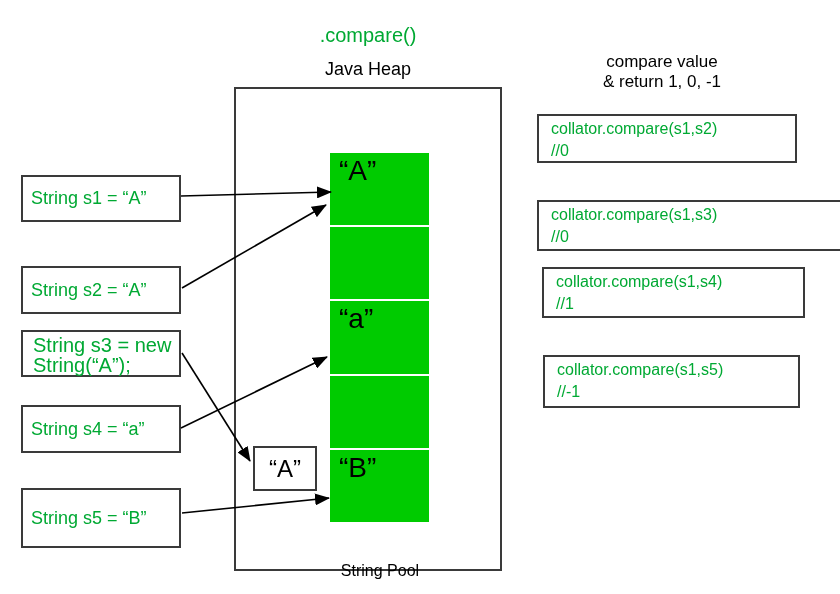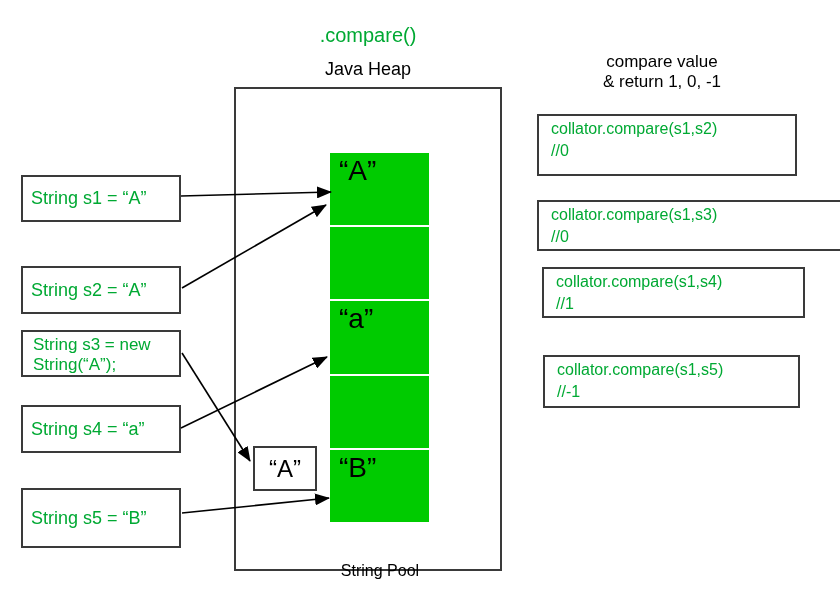--- a/index.html
+++ b/index.html
@@ -75,35 +75,35 @@
     border: 2px solid #3a3a3a;
     box-sizing: border-box;
     background: #ffffff;
     color: #00a933;
     font-size: 18px;
     display: flex; align-items: center;
     padding-left: 8px;
   }
   .var1 { top: 175px; height: 47px; }
   .var2 { top: 259px; height: 48px; margin-top: 7px; }
-  .var3 { top: 330px; height: 47px; font-size: 17px; display: block; padding-top: 3px; line-height: 20px; padding-left: 10px; }
+  .var3 { top: 330px; height: 47px; font-size: 20px; display: block; padding-top: 3px; line-height: 20px; padding-left: 10px; }
   .var4 { top: 405px; height: 48px; }
   .var5 { top: 488px; height: 60px; }
 
   
   .cmp-box {
     border: 2px solid #3a3a3a;
     box-sizing: border-box;
     background: #ffffff;
     color: #00a933;
     font-size: 16px;
     line-height: 22px;
     padding: 2px 0 0 12px;
   }
-  .cmp1 { left: 537px; top: 114px; width: 260px; height: 62px; }
+  .cmp1 { left: 537px; top: 114px; width: 260px; height: 49px; }
   .cmp2 { left: 537px; top: 200px; width: 305px; height: 51px; }
   .cmp3 { left: 542px; top: 267px; width: 263px; height: 51px; }
   .cmp4 { left: 543px; top: 355px; width: 257px; height: 53px; }
 
   
   .arrows {
     position: absolute;
     left: 0; top: 0; width: 840px; height: 594px;
     pointer-events: none;
   }

